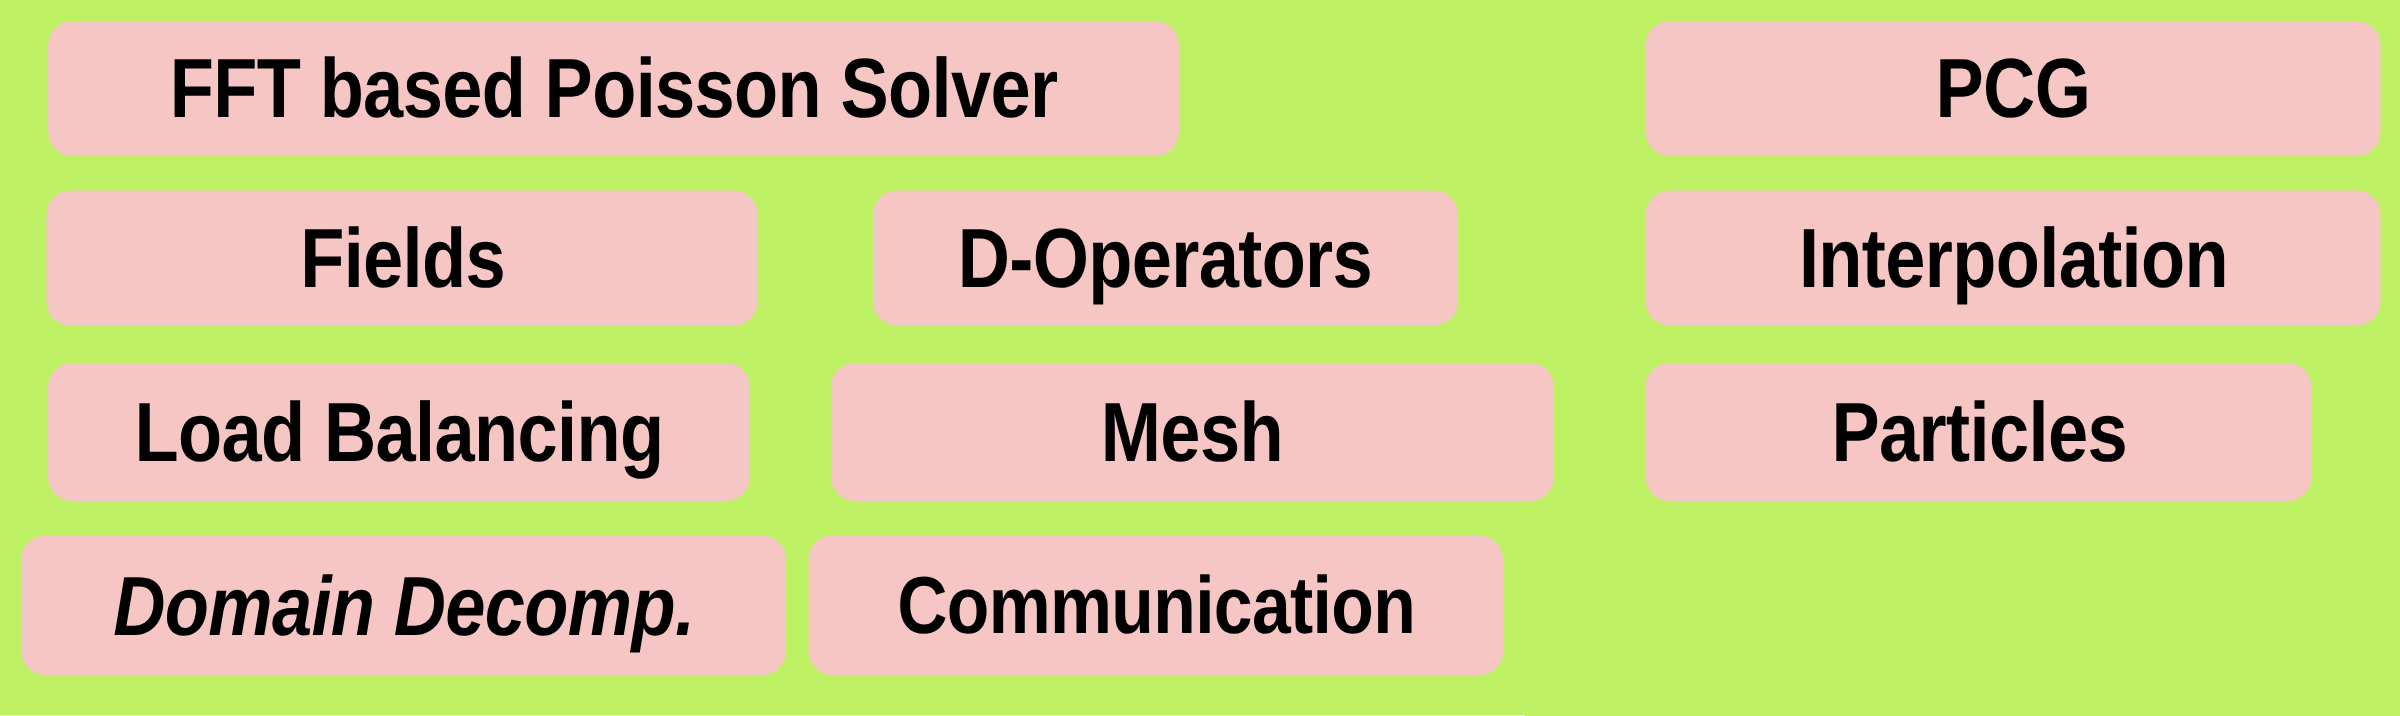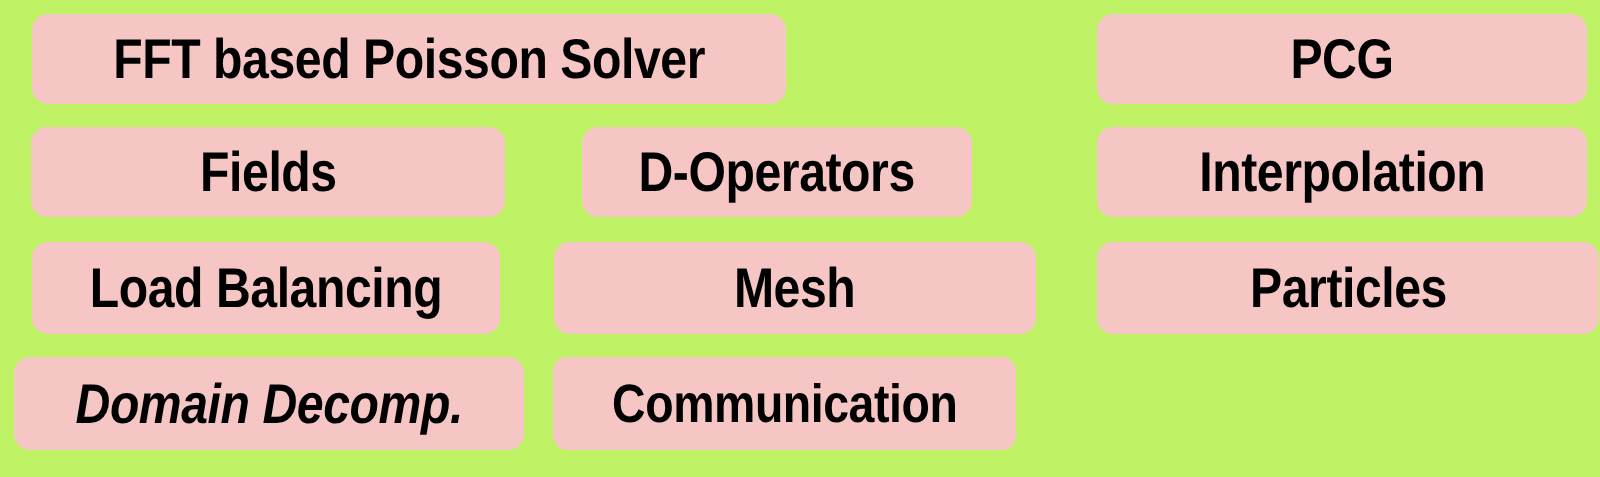--- a/index.html
+++ b/index.html
@@ -47,24 +47,24 @@
 
   .b-fft      { left: 32px;   width: 754px; }
   .b-pcg      { left: 1097px; width: 490px; }
 
   .b-fields   { left: 31px;   width: 474px; }
   .b-dops     { left: 554px;  width: 390px; margin-left: 28px; }
   .b-interp   { left: 1097px; width: 490px; }
 
   .b-loadbal  { left: 32px;   width: 468px; }
   .b-mesh     { left: 554px;  width: 482px; }
-  .b-parts    { left: 1097px; width: 502px; }
+  .b-parts    { left: 1097px; width: 444px; }
 
   .b-domdec   { left: 14px;   width: 510px; font-style: italic; }
-  .b-comm     { left: 553px;  width: 463px; border-radius: 14px; }
+  .b-comm     { left: 539px;  width: 463px; }
   .b-buffer   { left: 1090px; width: 488px; }
 
   
   .fs-big   .module-label { font-size: 56px; }
   .fs-mid   .module-label { font-size: 54px; }
 </style>
 </head>
 <body>
 
 <div id="stage">

